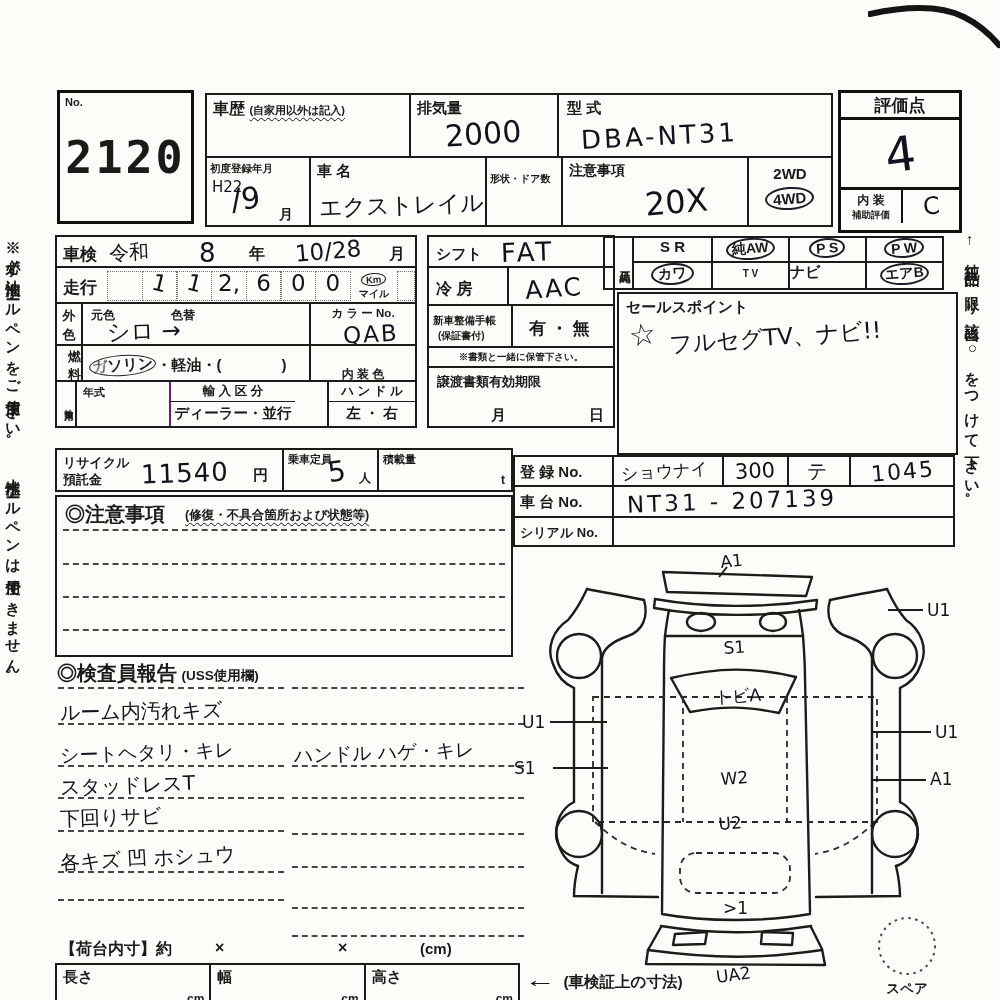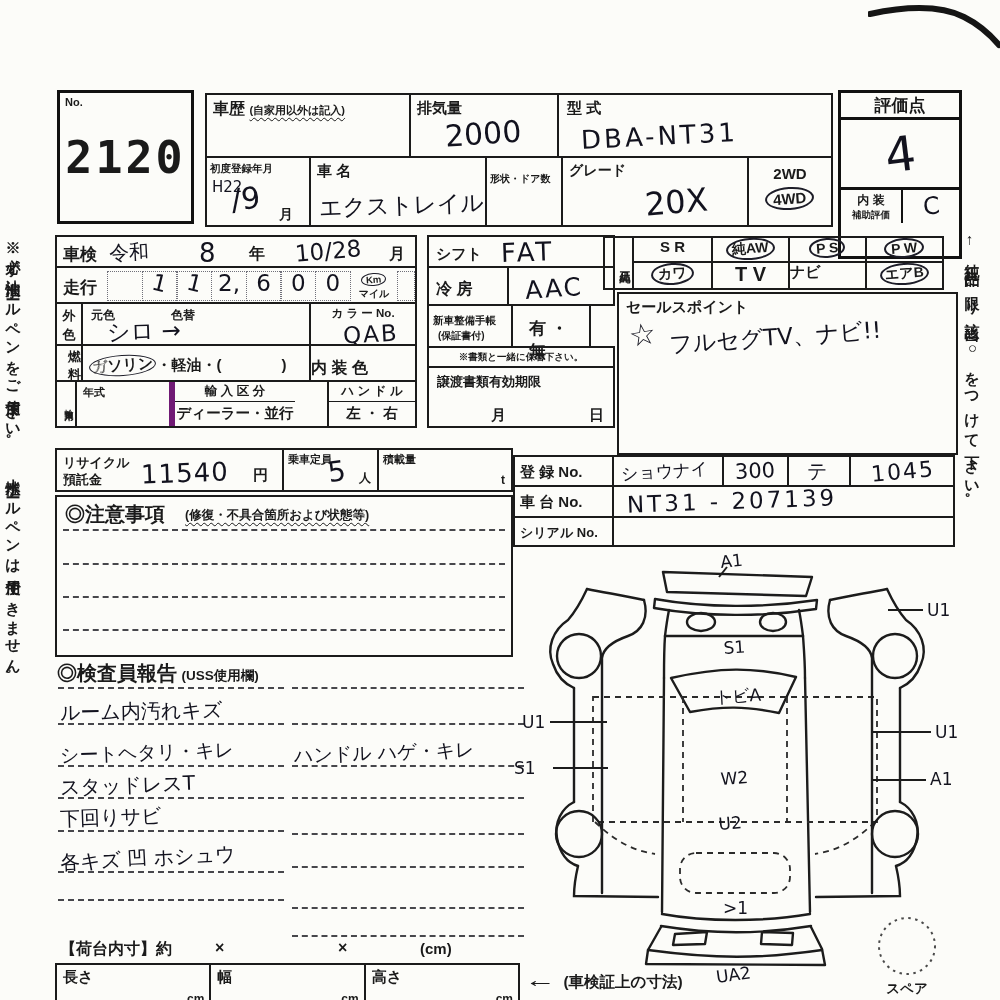--- a/index.html
+++ b/index.html
@@ -52,29 +52,29 @@
     <span class="a lb" style="left:72px;top:48px;font-size:14px">月</span>
   </div>
   <div class="a b" style="left:309px;top:156px;width:178px;height:71px">
     <span class="a lb" style="left:6px;top:4px;font-size:15px">車 名</span>
     <span class="a hw" style="left:8px;top:36px;font-size:23px;transform:rotate(-2deg)">エクストレイル</span>
   </div>
   <div class="a b" style="left:485px;top:156px;width:78px;height:71px">
     <span class="a lb" style="left:3px;top:14px;font-size:10px">形状・ドア数</span>
   </div>
   <div class="a b" style="left:561px;top:156px;width:188px;height:71px">
-    <span class="a lb" style="left:6px;top:4px;font-size:14px">グレード</span>
+    <span class="a lb" style="left:6px;top:4px;font-size:14px">注意事項</span>
     <span class="a hw" style="left:82px;top:28px;font-size:32px;transform:rotate(-5deg)">20X</span>
   </div>
   <div class="a b" style="left:747px;top:156px;width:86px;height:71px;text-align:center">
     <div class="lb" style="font-size:15px;margin-top:7px">2WD</div>
     <span class="cm lb" style="font-size:15px;margin-top:5px;padding:1px 6px">4WD</span>
   </div>
 
-  <div class="a b3" style="left:838px;top:90px;width:124px;height:169px">
+  <div class="a b3" style="left:838px;top:90px;width:124px;height:143px">
     <div class="lb" style="height:27px;line-height:26px;text-align:center;font-size:17px;border-bottom:3px solid #111">評価点</div>
     <div style="height:67px;text-align:center">
       <span class="hw" style="font-size:48px;margin-top:10px;transform:rotate(-7deg)">4</span>
     </div>
     <div style="height:36px;border-top:3px solid #111;display:flex">
       <div style="width:62px;border-right:2.5px solid #111;text-align:center;padding-top:2px">
         <div class="lb" style="font-size:12px">内 装</div>
         <div class="lb" style="font-size:9.5px">補助評価</div>
       </div>
       <div style="flex:1;text-align:center">
@@ -123,47 +123,47 @@
       <span class="hw" style="font-size:23px;margin:2px 0 0 32px;letter-spacing:2px;transform:rotate(-3deg)">QAB</span>
     </div>
   </div>
 
   <div class="a b" style="left:55px;top:344px;width:362px;height:38px">
     <div class="a lb" style="left:0;top:0;bottom:0;width:26px;border-right:2px solid #1b1b1b;text-align:right;font-size:13px;line-height:1.35;padding-top:2px">燃料</div>
     <span class="a lb" style="left:32px;top:9px;font-size:15px">
       <span class="cm" style="border-width:1.8px;padding:0 2px">ガソリン</span><span>・軽油・(　　　　)</span>
     </span>
     <div class="a" style="left:252px;top:0;bottom:0;right:0;border-left:2px solid #1b1b1b">
-      <div class="lb" style="font-size:16px;text-align:left;padding-top:12px">内 装 色</div>
+      <div class="lb" style="font-size:12px;text-align:center;padding-top:20px">内 装 色</div>
     </div>
   </div>
 
   <div class="a b" style="left:55px;top:380px;width:362px;height:48px">
     <div class="a vt lb" style="left:0;top:0;bottom:0;width:20px;border-right:2px solid #1b1b1b;font-size:9px;text-align:center;letter-spacing:1px">輸入車用</div>
     <span class="a lb" style="left:26px;top:3px;font-size:11px">年式</span>
-    <div class="a" style="left:112px;top:0;bottom:0;width:126px;border-left:6px solid #701a75">
+    <div class="a" style="left:112px;top:0;bottom:0;width:126px;border-left:2px solid #701a75">
       <div class="lb" style="font-size:12.5px;text-align:center;border-bottom:1.5px solid #1b1b1b;height:20px;line-height:19px">輸 入 区 分</div>
       <div class="lb" style="font-size:14.5px;text-align:center;padding-top:2px">ディーラー・並行</div>
     </div>
     <div class="a" style="left:270px;top:0;bottom:0;right:0;border-left:2px solid #1b1b1b">
       <div class="lb" style="font-size:12.5px;text-align:center;border-bottom:1.5px solid #1b1b1b;height:20px;line-height:19px">ハ ン ド ル</div>
       <div class="lb" style="font-size:14.5px;text-align:center;padding-top:2px">左 ・ 右</div>
     </div>
   </div>
 
   <div class="a b" style="left:427px;top:235px;width:188px;height:33px">
     <span class="a lb" style="left:7px;top:8px;font-size:15px">シフト</span>
     <span class="a hw" style="left:72px;top:2px;font-size:26px;letter-spacing:3px;transform:rotate(-2deg)">FAT</span>
   </div>
   <div class="a b" style="left:427px;top:266px;width:188px;height:40px">
     <span class="a lb" style="left:7px;top:11px;font-size:16px">冷 房</span>
     <div class="a" style="left:78px;top:0;bottom:0;border-left:2px solid #1b1b1b"></div>
     <span class="a hw" style="left:96px;top:8px;font-size:25px;letter-spacing:2px;transform:rotate(-4deg)">AAC</span>
   </div>
-  <div class="a b" style="left:427px;top:304px;width:164px;height:44px">
+  <div class="a b" style="left:427px;top:304px;width:188px;height:44px">
     <span class="a lb" style="left:4px;top:8px;font-size:10.5px">新車整備手帳</span>
     <span class="a lb" style="left:9px;top:23px;font-size:10px">(保証書付)</span>
     <div class="a" style="left:82px;top:0;bottom:0;border-left:2px solid #1b1b1b"></div>
     <span class="a lb" style="left:100px;top:11px;font-size:17px">有 ・ 無</span>
   </div>
   <div class="a" style="left:427px;top:346px;width:188px;height:22px;border:2px solid #1b1b1b">
     <div class="lb" style="font-size:9.5px;text-align:center;line-height:18px">※書類と一緒に保管下さい。</div>
   </div>
   <div class="a b" style="left:427px;top:366px;width:188px;height:62px">
     <span class="a lb" style="left:8px;top:5px;font-size:13px">譲渡書類有効期限</span>
@@ -172,21 +172,21 @@
   </div>
 
   <div class="a b" style="left:603px;top:236px;width:341px;height:54px;display:flex">
     <div class="vt lb" style="width:29px;border-right:2px solid #1b1b1b;font-size:11px;text-align:center">純正品</div>
     <div style="flex:1;display:grid;grid-template-columns:1fr 1fr 1fr 1fr;grid-template-rows:1fr 1fr">
       <div style="border-bottom:2px solid #1b1b1b;text-align:center"><span class="lb" style="font-size:15px">S R</span></div>
       <div style="border-bottom:2px solid #1b1b1b;border-left:2px solid #1b1b1b;text-align:center"><span class="cm lb" style="font-size:14px;padding:0 4px">純AW</span></div>
       <div style="border-bottom:2px solid #1b1b1b;border-left:2px solid #1b1b1b;text-align:center"><span class="cm lb" style="font-size:14px">P S</span></div>
       <div style="border-bottom:2px solid #1b1b1b;border-left:2px solid #1b1b1b;text-align:center"><span class="cm lb" style="font-size:14px">P W</span></div>
       <div style="text-align:center"><span class="cm lb" style="font-size:14px">カワ</span></div>
-      <div style="border-left:2px solid #1b1b1b;text-align:center"><span class="lb" style="font-size:20px">T V</span></div>
+      <div style="border-left:2px solid #1b1b1b;text-align:center"><span class="lb" style="font-size:10px">T V</span></div>
       <div style="border-left:2px solid #1b1b1b;text-align:left"><span class="lb" style="font-size:15px">ナビ</span></div>
       <div style="border-left:2px solid #1b1b1b;text-align:center"><span class="cm lb" style="font-size:14px;padding:0 3px">エアB</span></div>
     </div>
   </div>
 
   <div class="a b" style="left:617px;top:292px;width:341px;height:163px">
     <span class="a lb" style="left:7px;top:4px;font-size:15px">セールスポイント</span>
     <span class="a hw" style="left:10px;top:26px;font-size:30px;transform:rotate(-10deg)">☆</span>
     <span class="a hw" style="left:50px;top:32px;font-size:23px;transform:rotate(-4deg)">フルセグTV、ナビ!!</span>
   </div>

